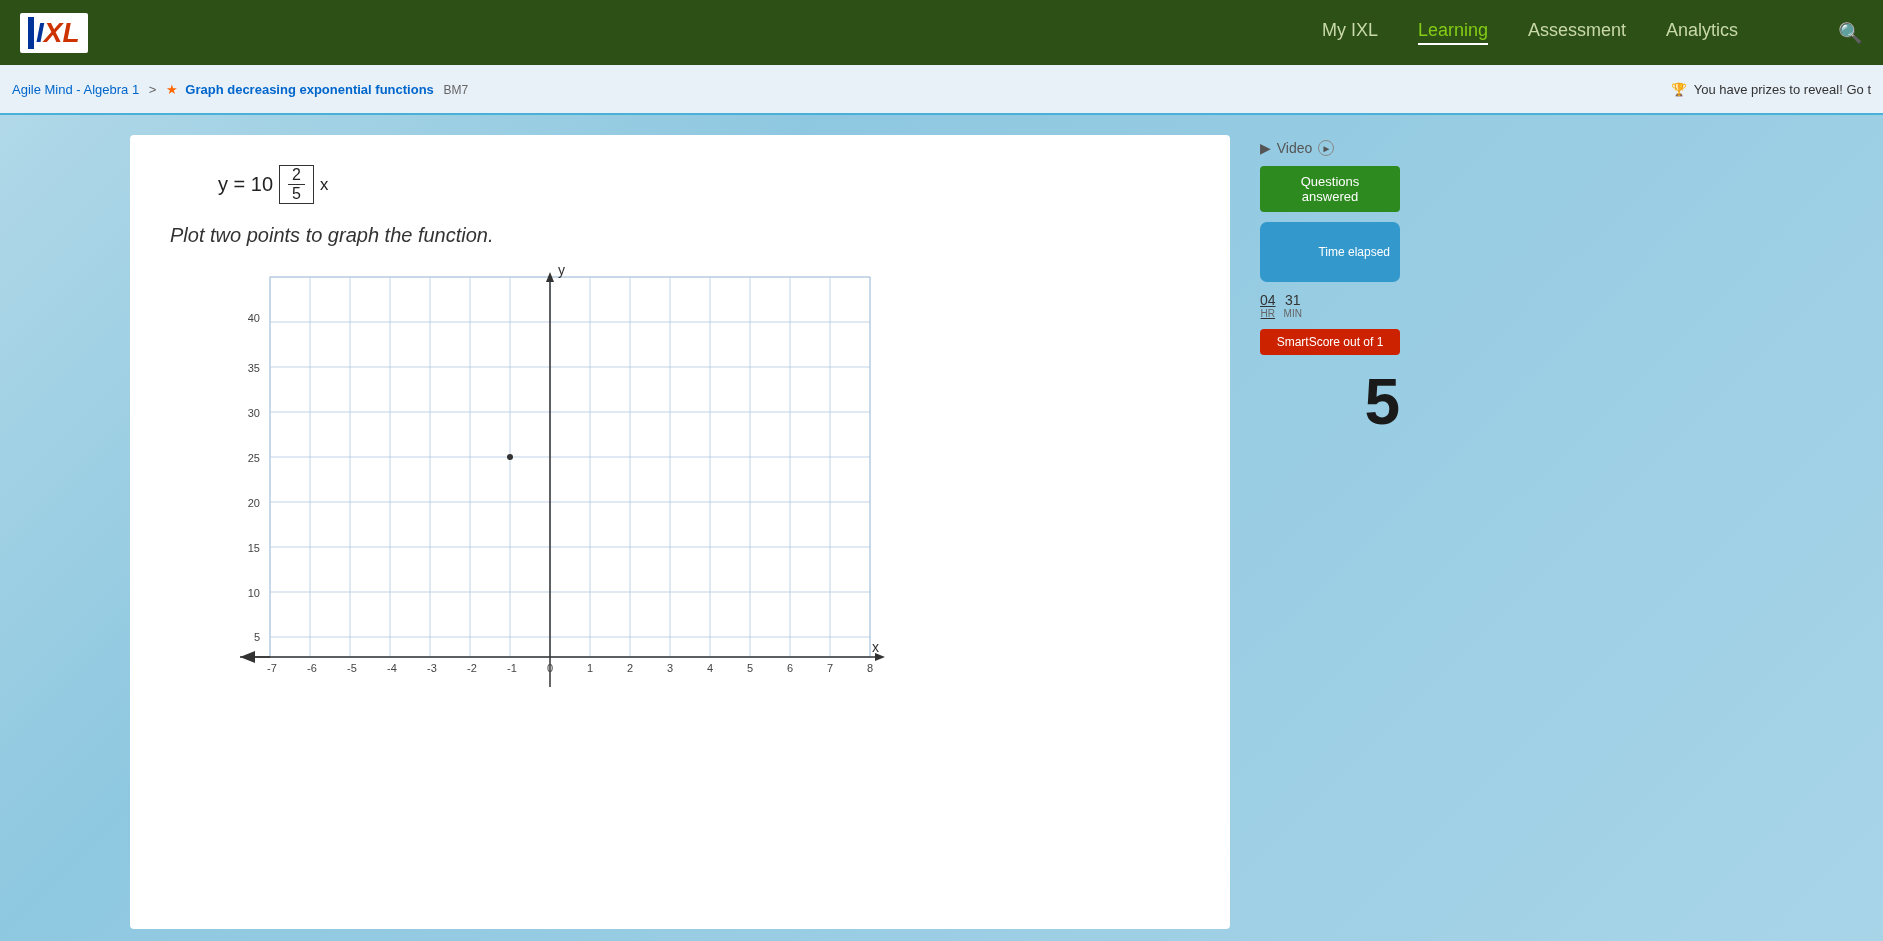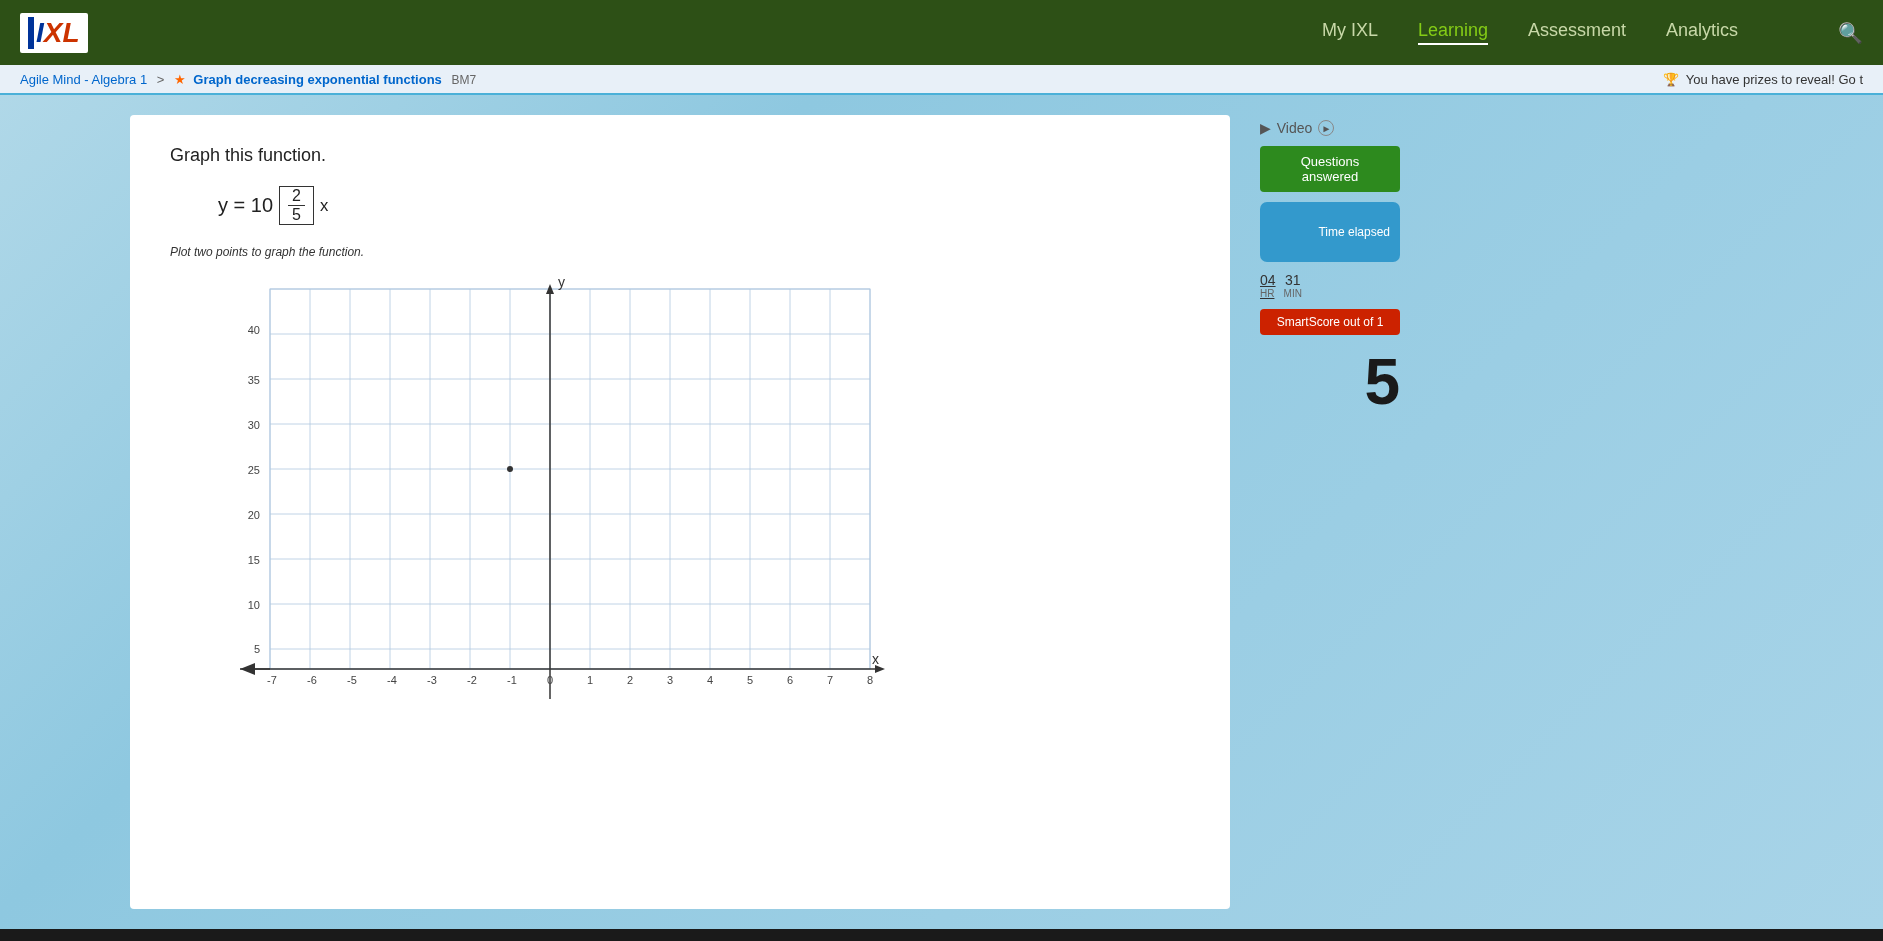--- a/index.html
+++ b/index.html
@@ -55,25 +55,25 @@
     }
     .search-icon-header {
       color: #c8d8a8;
       font-size: 20px;
       cursor: pointer;
     }
 
     
     .breadcrumb-bar {
       width: 100%;
-      height: 30px;
+      height: 50px;
       background: #e8f0f8;
       display: flex;
       align-items: center;
-      padding: 0 20px;
+      padding: 0 12px;
       border-bottom: 2px solid #4ab0d8;
     }
     .breadcrumb-text {
       font-size: 13px;
       color: #333;
     }
     .breadcrumb-link {
       color: #0066cc;
       cursor: pointer;
     }
@@ -157,21 +157,21 @@
     }
     .fraction .num {
       border-bottom: 1px solid #333;
       padding: 0 4px;
     }
     .fraction .den {
       padding: 0 4px;
     }
 
     .plot-instruction {
-      font-size: 12px;
+      font-size: 20px;
       font-style: italic;
       color: #333;
       margin-bottom: 20px;
     }
 
     
     .graph-container {
       position: relative;
       width: 680px;
       height: 440px;
@@ -287,21 +287,20 @@
   <div class="prizes-banner">
     <span class="trophy-icon">🏆</span>
     <span>You have prizes to reveal! Go t</span>
   </div>
 </div>
 
 <div class="main-area">
 
   <div class="content-panel">
 
-    <div class="question-text">Graph this function.</div>
 
     <div class="formula-container">
       <span class="formula-text">
         <span>y = 10</span>
         <span class="fraction">
           <span class="num">2</span>
           <span class="den">5</span>
         </span>
         <sup>x</sup>
       </span>
@@ -397,21 +396,21 @@
     </div>
 
     <button class="questions-btn">Questions answered</button>
 
 
     <div class="time-badge">
       <div>Time elapsed</div>
     </div>
 
     <div class="timer-display">
-      <div style="text-align:left;text-decoration:underline;">
+      <div style="text-align:center;text-decoration:underline;">
         <div>04</div>
         <div class="timer-label">HR</div>
       </div>
       <div style="text-align:center;">
         <div>31</div>
         <div class="timer-label">MIN</div>
       </div>
     </div>
 
     <div class="smartscore-badge">SmartScore out of 1</div>

